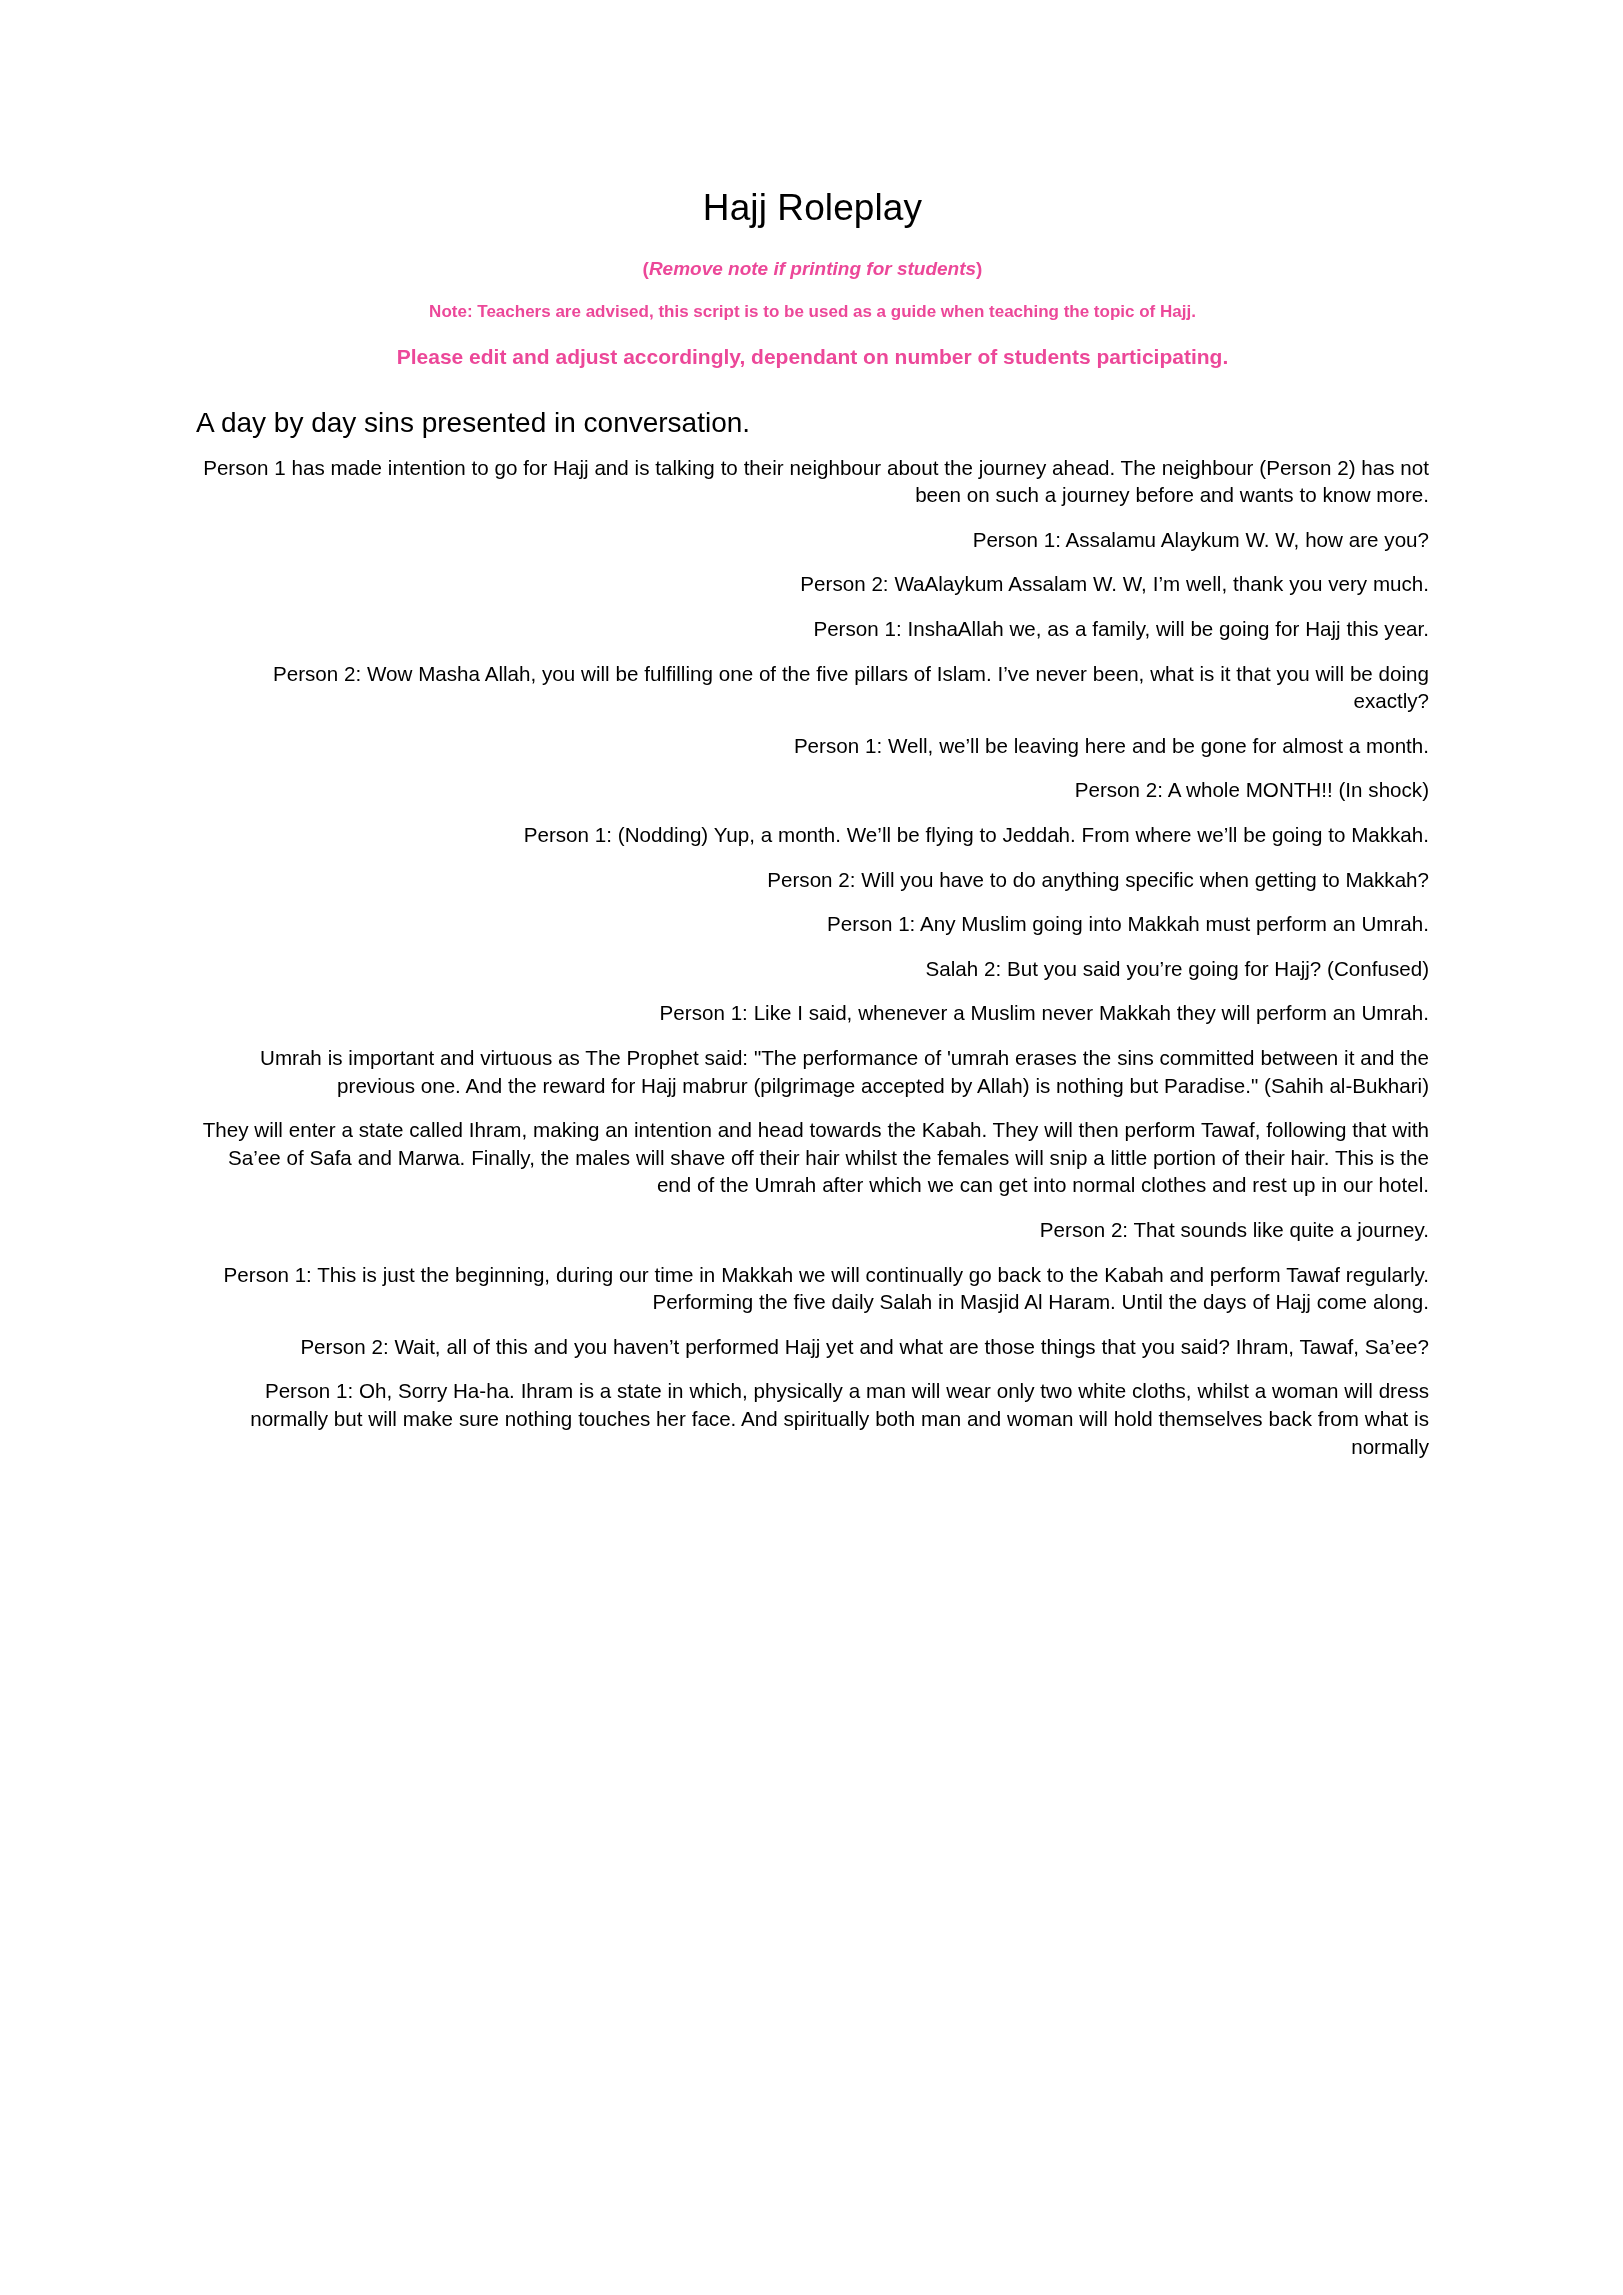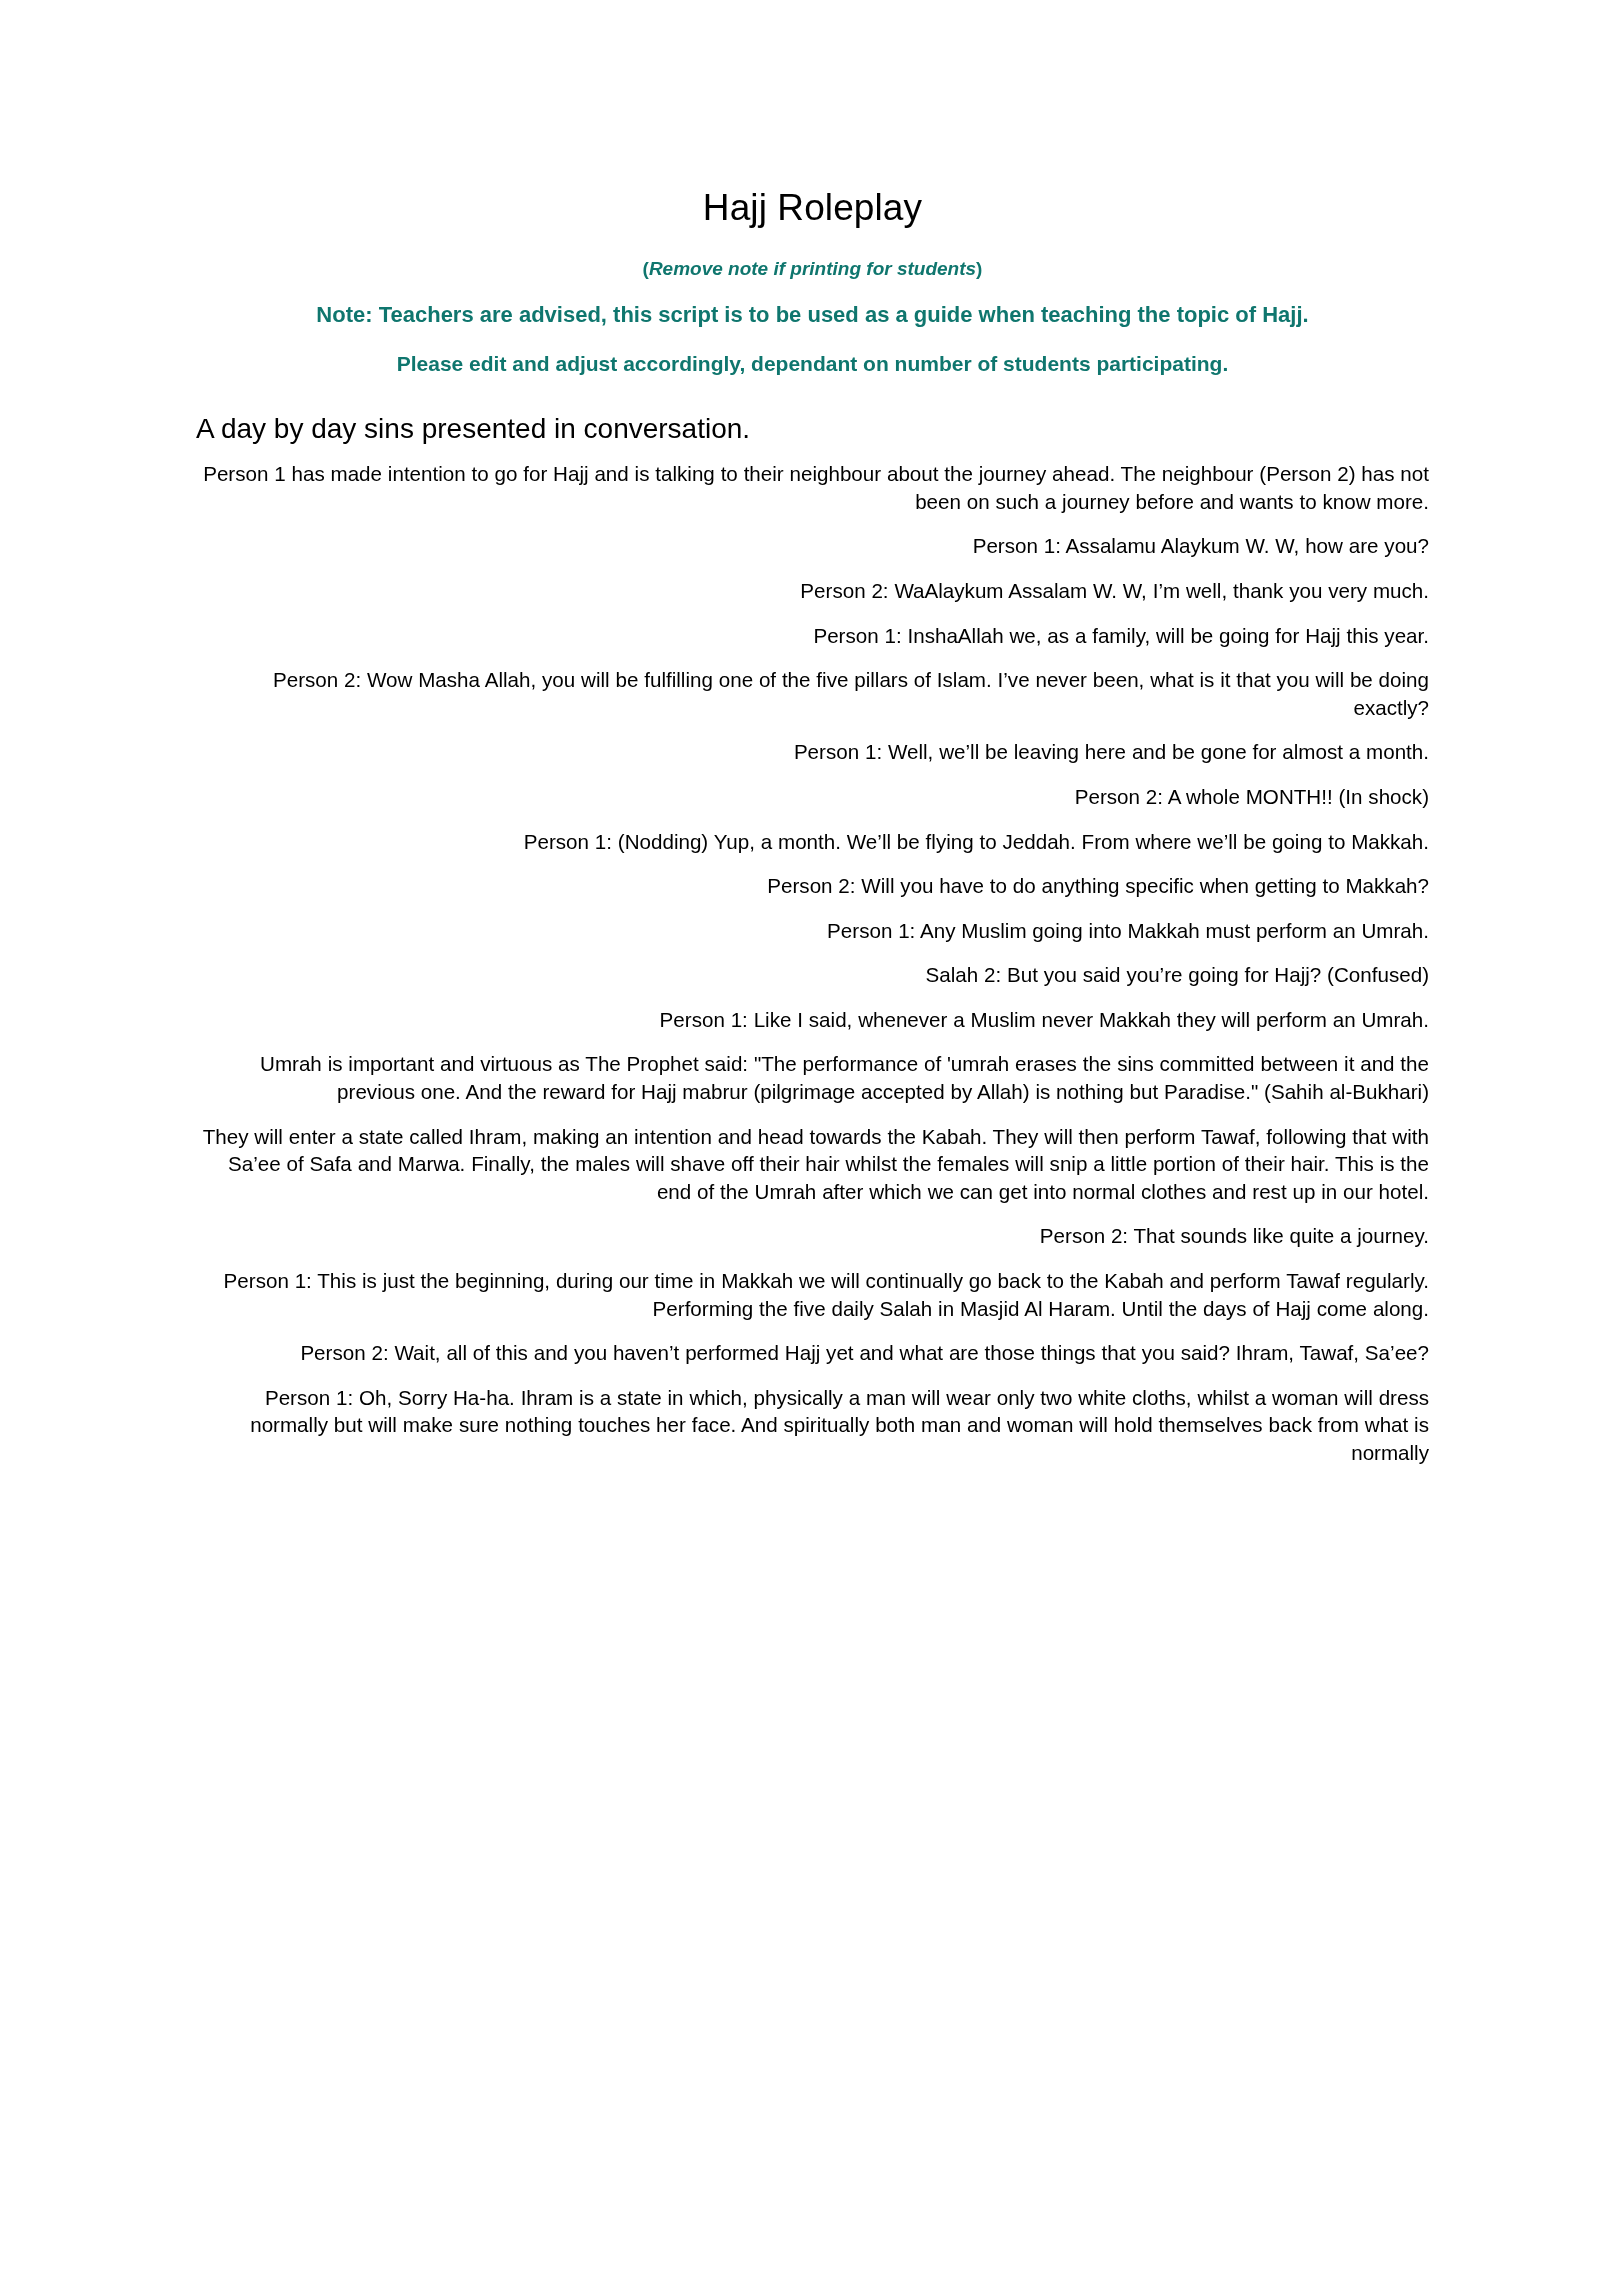--- a/index.html
+++ b/index.html
@@ -34,37 +34,37 @@
     font-weight: 400;
     line-height: 1.15;
     text-align: center;
     margin: 0;
     padding-top: 187px;
     letter-spacing: 0.1px;
   }
 
   
   .note-line {
-    color: #0f766e;
+    color: #ec4899;
     text-align: center;
     font-weight: bold;
     margin: 0;
   }
 
   .note-remove {
     font-size: 19px;
     padding-top: 27px;
     line-height: 1.25;
   }
   .note-remove .ital {
     font-style: italic;
   }
 
   .note-advice {
-    font-size: 22px;
+    font-size: 17px;
     padding-top: 21px;
     line-height: 1.3;
   }
 
   .note-edit {
     font-size: 21px;
     padding-top: 20px;
     line-height: 1.3;
   }
 

